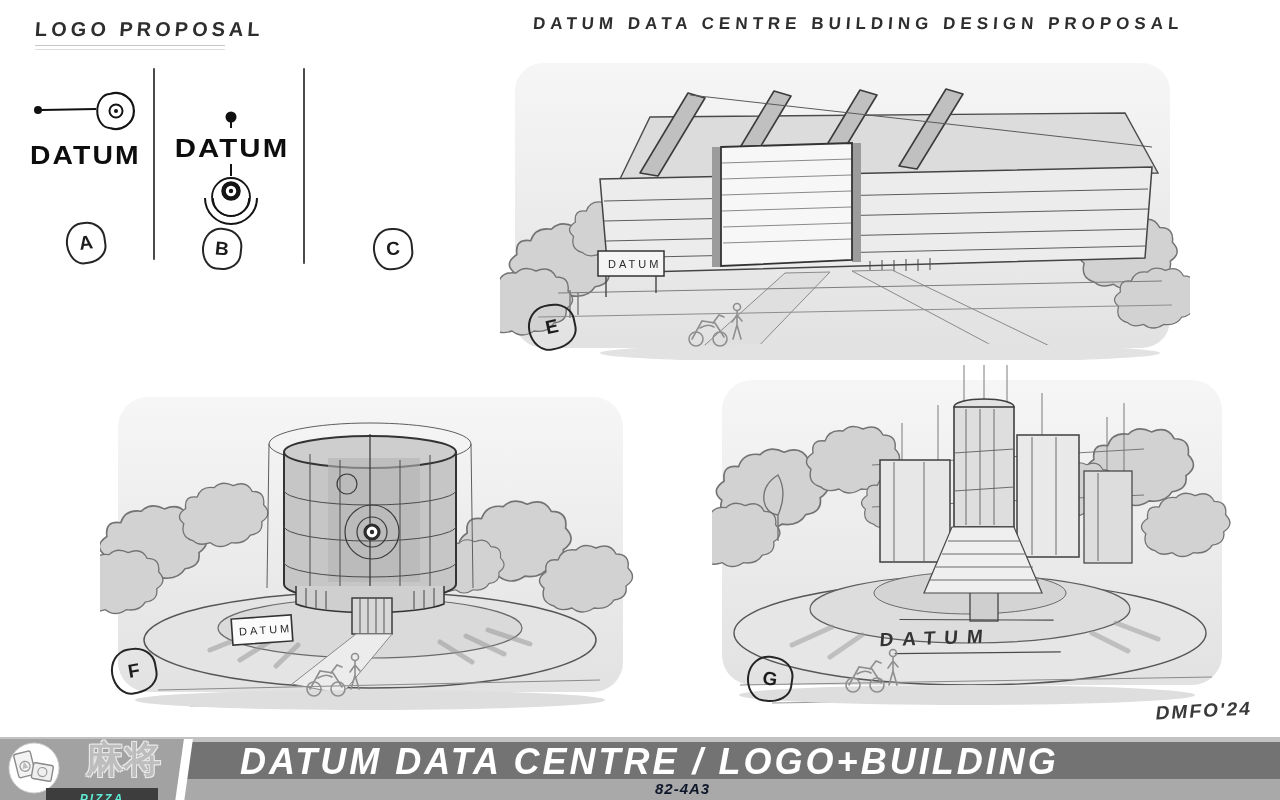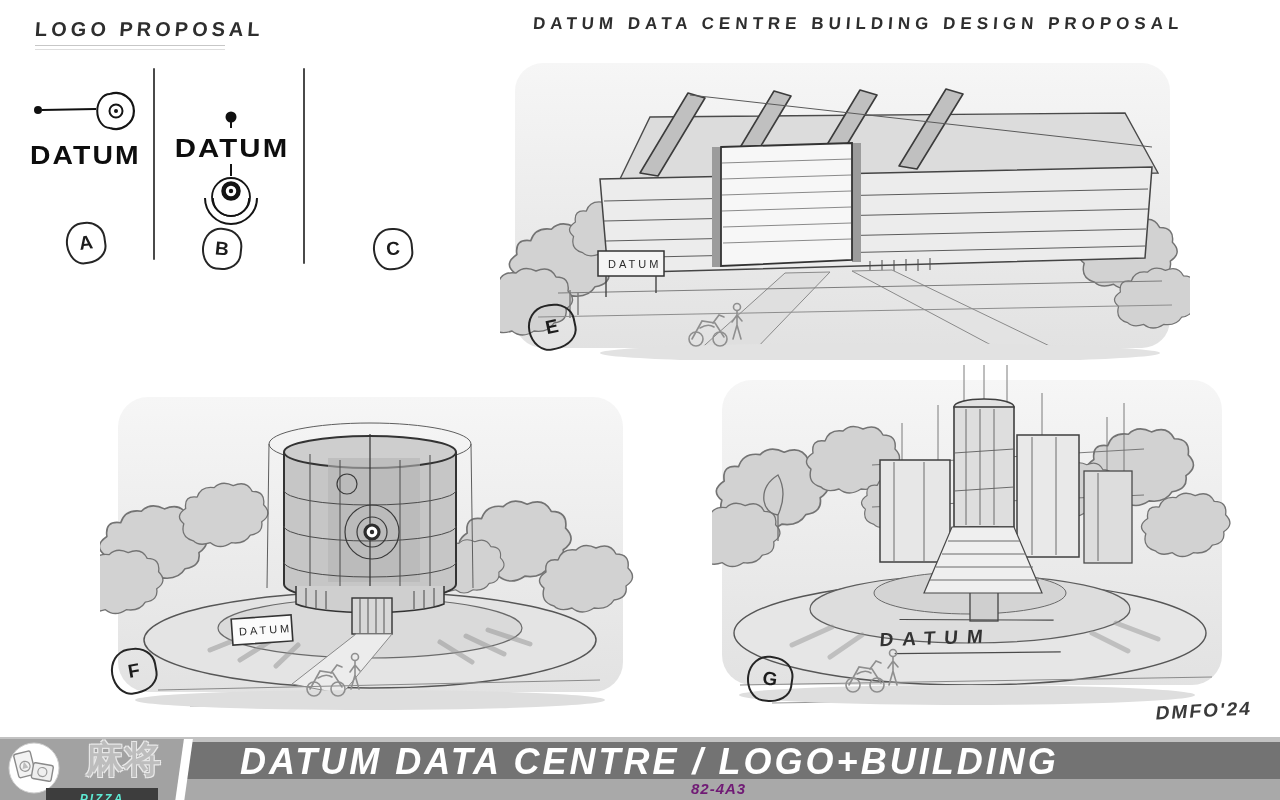--- a/index.html
+++ b/index.html
@@ -21,22 +21,22 @@
   .sketch{position:absolute;}
   .signature{position:absolute;left:1156px;top:700px;font-size:19px;font-weight:600;color:#3a3a3a;
              letter-spacing:2px;transform:skewX(-10deg) rotate(-3deg);white-space:nowrap;}
   
   .footer{position:absolute;left:0;bottom:0;width:1280px;height:63px;}
   .footer-strip{position:absolute;left:0;top:0;width:100%;height:5px;background:#c2c2c2;}
   .footer-main{position:absolute;left:0;top:5px;width:100%;height:37px;background:#737373;}
   .footer-title{position:absolute;left:240px;top:-1px;font-size:36px;font-weight:700;font-style:italic;
                 color:#ffffff;letter-spacing:3px;white-space:nowrap;transform:scaleY(1.02);}
   .footer-sub{position:absolute;left:0;top:42px;width:100%;height:21px;background:#a9a9a9;}
-  .footer-code{position:absolute;left:691px;top:1px;font-size:15px;font-weight:700;font-style:italic;
-               color:#701a75;letter-spacing:1px;}
+  .footer-code{position:absolute;left:655px;top:1px;font-size:15px;font-weight:700;font-style:italic;
+               color:#0f172a;letter-spacing:1px;}
   .brand{position:absolute;left:0;top:2px;width:158px;height:70px;background:#a2a2a2;padding-left:26px;}
   .brand-slash{position:absolute;right:-4px;top:0;width:9px;height:100%;background:#ffffff;
                transform:skewX(-8deg);}
   .brand-cjk{position:absolute;left:86px;top:-4px;font-size:37px;font-weight:700;color:#bdbdbd;
              letter-spacing:1px;text-shadow:-1px -1px 0 #e9e9e9,1px -1px 0 #e9e9e9,
              -1px 1px 0 #e9e9e9,1px 1px 0 #e9e9e9;white-space:nowrap;}
   .brand-pizza{position:absolute;left:46px;bottom:0;width:112px;height:21px;background:#3d3d3d;
                display:flex;align-items:center;justify-content:center;}
   .brand-pizza span{font-size:12px;font-weight:700;font-style:italic;color:#5eead4;letter-spacing:2px;}
   .brand-circle{position:absolute;left:8px;top:3px;}

